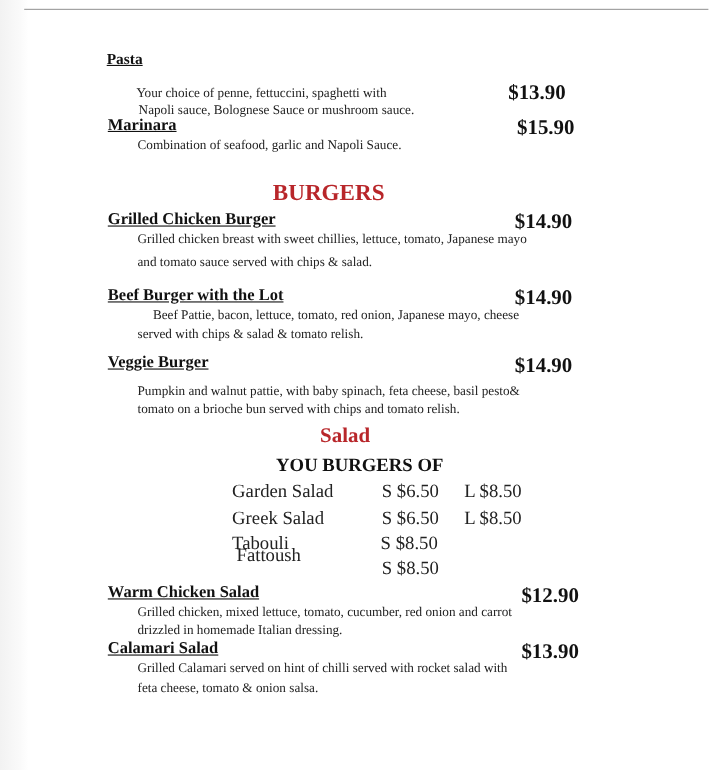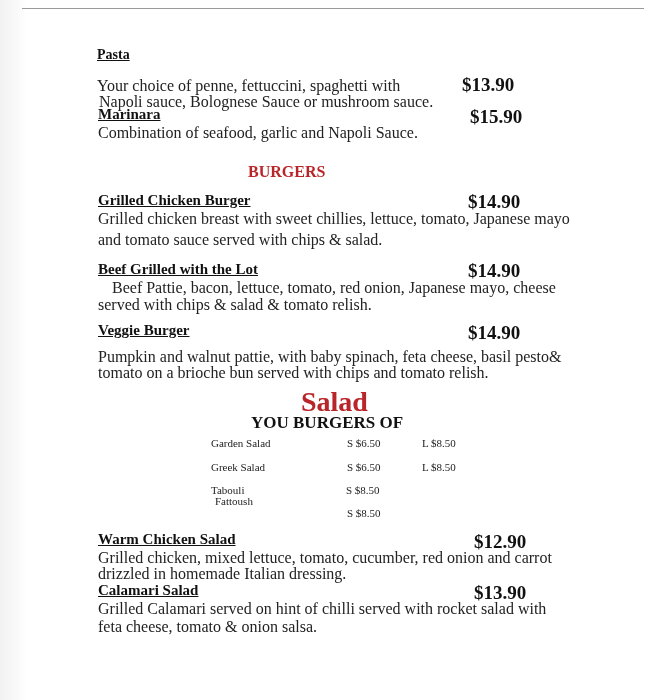--- a/index.html
+++ b/index.html
@@ -7,58 +7,58 @@
       width: 650px; height: 700px; background: #ffffff; position: relative; overflow: hidden;
       font-family: "Liberation Serif", "DejaVu Serif", serif; color: #1a1a1a;
     }
     .top-rule { position: absolute; left: 22px; right: 6px; top: 8px; height: 1px; background: #9a9a9a; }
     .left-edge { position: absolute; left: 0; top: 0; bottom: 0; width: 26px;
       background: linear-gradient(to right, #f2f2f2, #fafafa 70%, #ffffff); }
     .abs { position: absolute; white-space: nowrap; }
     .title-black { font-weight: bold; text-decoration: underline; color: #111; }
     .item-name { font-weight: bold; text-decoration: underline; font-size: 15px; color: #111; }
     .price { font-weight: bold; font-size: 19px; color: #111; }
-    .desc { font-size: 16px; color: #222; }
+    .desc { font-size: 12px; color: #222; margin-left: 27px; }
     .red { color: #b8262a; font-weight: bold; }
-    .row { font-size: 11px; color: #222; }
+    .row { font-size: 17px; color: #222; }
     .choice { font-weight: bold; font-size: 17px; color: #111; }
   </style>
 </head>
 <body>
 
 <div class="left-edge"></div>
 <div class="top-rule"></div>
 
 <div class="abs title-black" style="left:97px; top:47px; font-size:14px;">Pasta</div>
 <div class="abs desc" style="left:97px; top:77px;">Your choice of penne, fettuccini, spaghetti with</div>
 <div class="abs price" style="left:462px; top:74px;">$13.90</div>
 <div class="abs desc" style="left:99px; top:93px;">Napoli sauce, Bolognese Sauce or mushroom sauce.</div>
 
 <div class="abs item-name" style="left:98px; top:106px;">Marinara</div>
 <div class="abs price" style="left:470px; top:106px;">$15.90</div>
 <div class="abs desc" style="left:98px; top:124px;">Combination of seafood, garlic and Napoli Sauce.</div>
 
-<div class="abs red" style="left:248px; top:163px; font-size:16px;">BURGERS</div>
+<div class="abs red" style="left:248px; top:163px; font-size:21px;">BURGERS</div>
 
 <div class="abs item-name" style="left:98px; top:192px;">Grilled Chicken Burger</div>
 <div class="abs price" style="left:468px; top:191px;">$14.90</div>
 <div class="abs desc" style="left:98px; top:210px;">Grilled chicken breast with sweet chillies, lettuce, tomato, Japanese mayo</div>
 <div class="abs desc" style="left:98px; top:231px;">and tomato sauce served with chips &amp; salad.</div>
 
-<div class="abs item-name" style="left:98px; top:261px;">Beef Grilled with the Lot</div>
+<div class="abs item-name" style="left:98px; top:261px;">Beef Burger with the Lot</div>
 <div class="abs price" style="left:468px; top:260px;">$14.90</div>
 <div class="abs desc" style="left:112px; top:279px;">Beef Pattie, bacon, lettuce, tomato, red onion, Japanese mayo, cheese</div>
 <div class="abs desc" style="left:98px; top:296px;">served with chips &amp; salad &amp; tomato relish.</div>
 
 <div class="abs item-name" style="left:98px; top:322px;">Veggie Burger</div>
 <div class="abs price" style="left:468px; top:322px;">$14.90</div>
 <div class="abs desc" style="left:98px; top:348px;">Pumpkin and walnut pattie, with baby spinach, feta cheese, basil pesto&amp;</div>
 <div class="abs desc" style="left:98px; top:364px;">tomato on a brioche bun served with chips and tomato relish.</div>
 
-<div class="abs red" style="left:301px; top:386px; font-size:28px;text-align:right;">Salad</div>
+<div class="abs red" style="left:291px; top:386px; font-size:19px;text-align:right;">Salad</div>
 <div class="abs choice" style="left:251px; top:413px;">YOU BURGERS OF</div>
 
 <div class="abs row" style="left:211px; top:437px;">Garden Salad</div>
 <div class="abs row" style="left:347px; top:437px;">S $6.50</div>
 <div class="abs row" style="left:422px; top:437px;">L $8.50</div>
 
 <div class="abs row" style="left:211px; top:461px;">Greek Salad</div>
 <div class="abs row" style="left:347px; top:461px;">S $6.50</div>
 <div class="abs row" style="left:422px; top:461px;">L $8.50</div>
 

